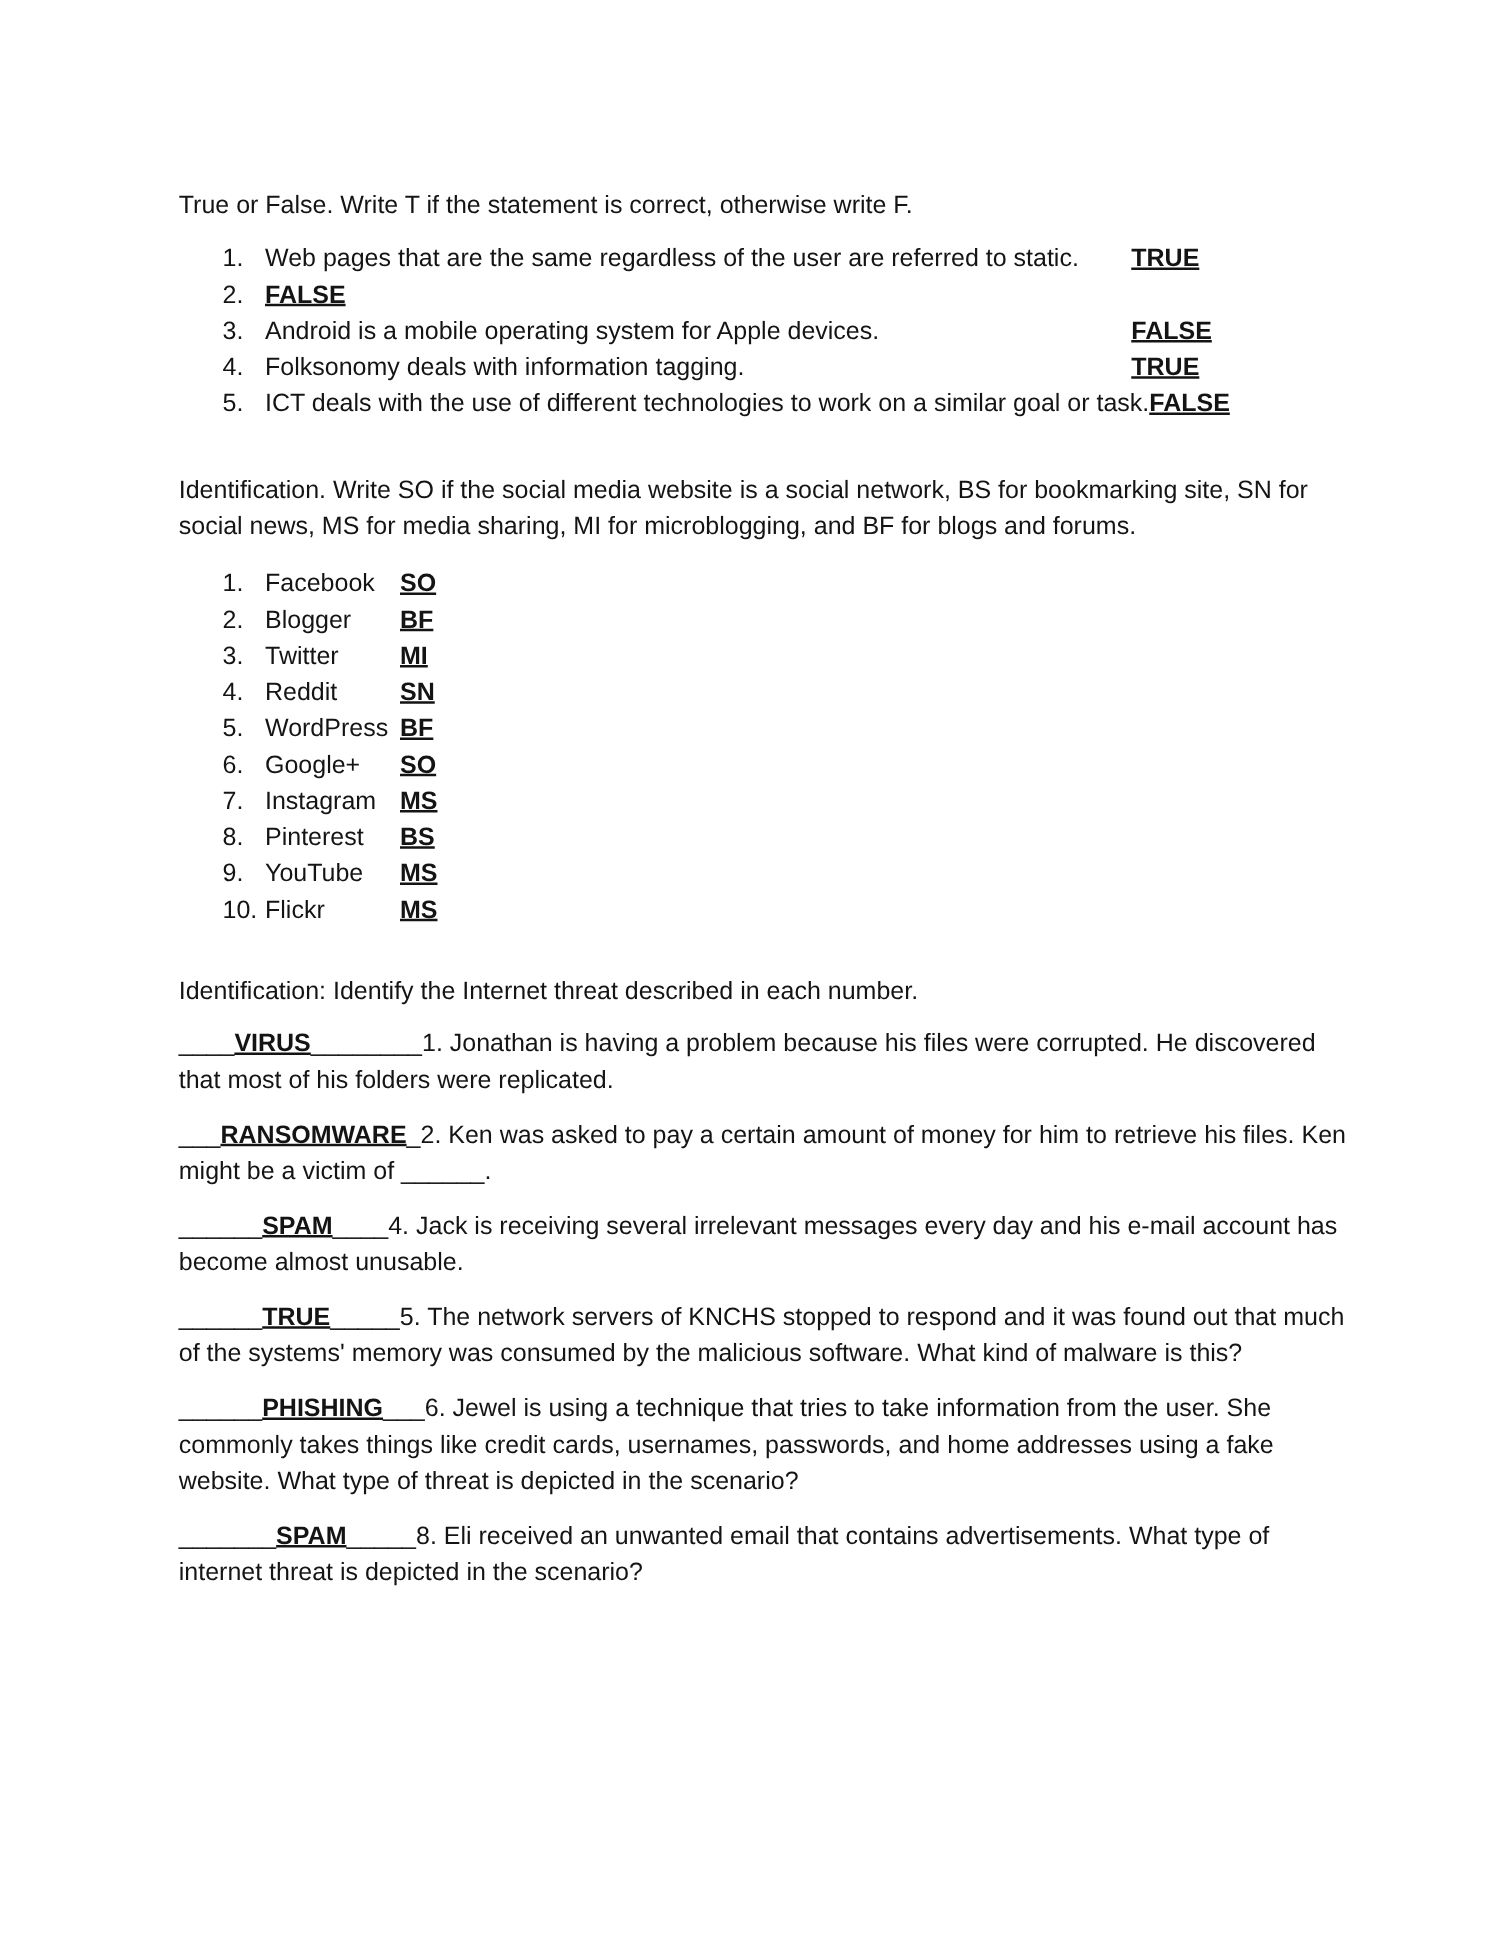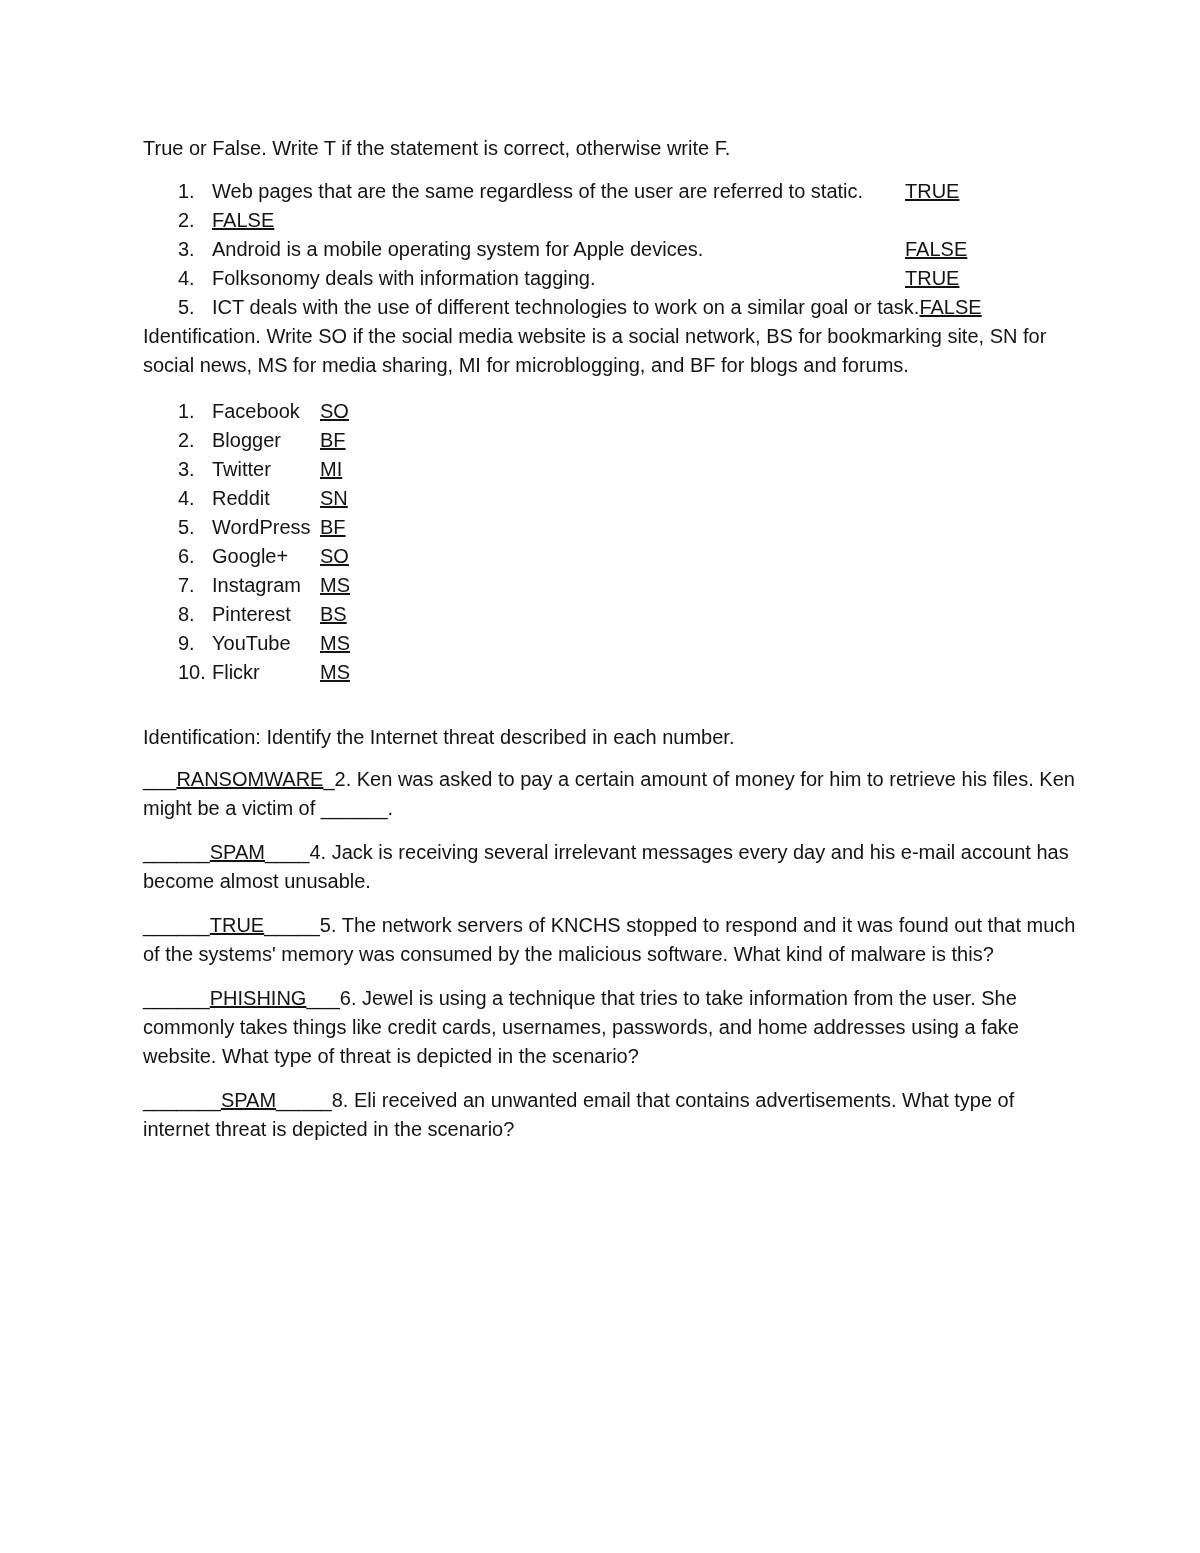--- a/index.html
+++ b/index.html
@@ -13,21 +13,21 @@
     position: relative;
     font-family: "Liberation Sans", sans-serif;
     font-size: 20px;
     line-height: 29px;
     color: #141414;
     overflow: hidden;
   }
   .doc {
     position: absolute;
     left: 143px;
-    top: 134px;
+    top: 150px;
     width: 940px;
   }
   p { margin: 0; }
   .list { }
   .row {
     display: flex;
     padding-left: 35px;
     align-items: baseline;
   }
   .num {
@@ -35,23 +35,24 @@
   }
   .tf-stmt {
     min-width: 693px;
   }
   .social-name {
     min-width: 108px;
   }
   .ans {
     text-decoration: underline;
     white-space: nowrap;
+    font-weight: bold;
   }
   .tf-list { margin-top: 14px; }
-  .social-heading { }
+  .social-heading { margin-top: 40px; }
   .social-list { margin-top: 17px; }
   .threats-heading { margin-top: 36px; margin-bottom: 13px; }
   .threat { margin-bottom: 15px; }
   .blank { white-space: nowrap; }
 </style>
 </head>
 <body>
 
 <div class="doc">
 
@@ -135,20 +136,23 @@
     <div class="row">
       <span class="num">10.</span>
       <span class="social-name">Flickr</span>
       <span class="ans">MS</span>
     </div>
   </div>
 
   <p class="sec-heading threats-heading">Identification: Identify the Internet threat described in each number.</p>
 
   <p class="threat">
+    <span class="blank">____</span><span class="ans">VIRUS</span><span class="blank">________</span><span>1. Jonathan is having a problem because his files were corrupted. He discovered that most of his folders were replicated.</span>
+  </p>
+  <p class="threat">
     <span class="blank">___</span><span class="ans">RANSOMWARE</span><span class="blank">_</span><span>2. Ken was asked to pay a certain amount of money for him to retrieve his files. Ken might be a victim of ______.</span>
   </p>
   <p class="threat">
     <span class="blank">______</span><span class="ans">SPAM</span><span class="blank">____</span><span>4. Jack is receiving several irrelevant messages every day and his e-mail account has become almost unusable.</span>
   </p>
   <p class="threat">
     <span class="blank">______</span><span class="ans">TRUE</span><span class="blank">_____</span><span>5. The network servers of KNCHS stopped to respond and it was found out that much of the systems' memory was consumed by the malicious software. What kind of malware is this?</span>
   </p>
   <p class="threat">
     <span class="blank">______</span><span class="ans">PHISHING</span><span class="blank">___</span><span>6. Jewel is using a technique that tries to take information from the user. She commonly takes things like credit cards, usernames, passwords, and home addresses using a fake website. What type of threat is depicted in the scenario?</span>

